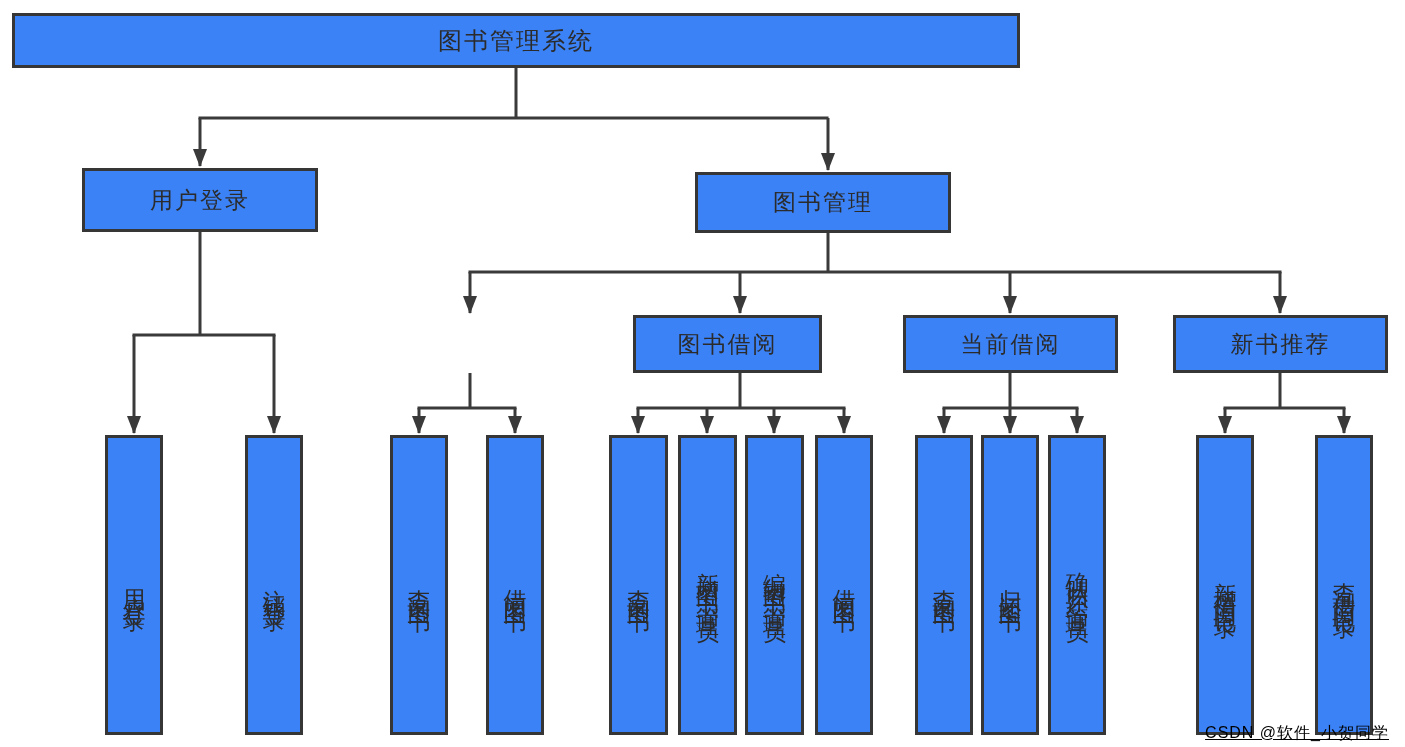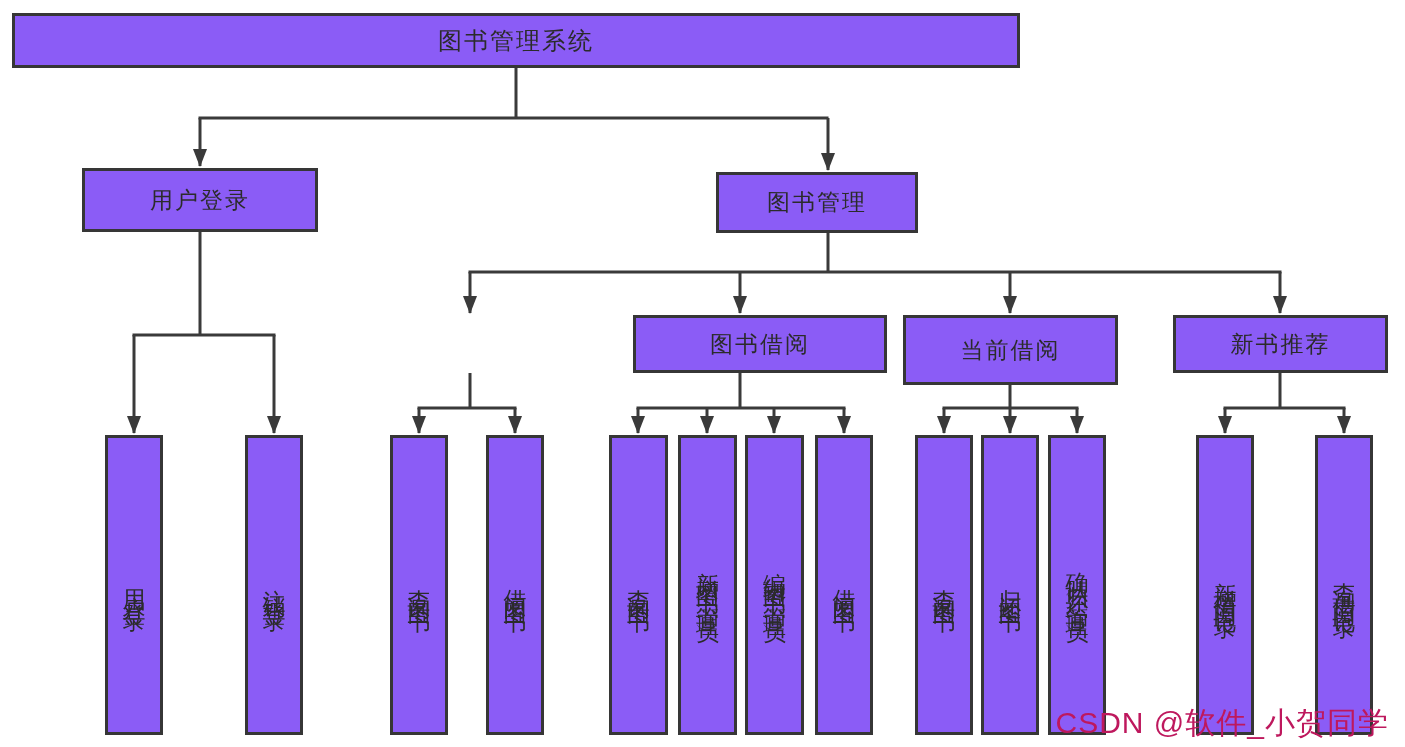--- a/index.html
+++ b/index.html
@@ -2,21 +2,21 @@
 <html lang="zh"><head>
 <meta charset="utf-8">
 <style>
   html,body{margin:0;padding:0;background:#ffffff;}
   body{font-family:"Liberation Sans","DejaVu Sans",sans-serif;}
   #canvas{position:relative;width:1405px;height:747px;background:#ffffff;overflow:hidden;}
   #wires{position:absolute;left:0;top:0;pointer-events:none;}
   .box{
     position:absolute;
     box-sizing:border-box;
-    background:#8b5cf6;
+    background:#3b82f6;
     border:3px solid #363636;
     display:flex;
     align-items:center;
     justify-content:center;
     color:#2b2b2b;
     z-index:2;
   }
   .h-label{font-size:23px;letter-spacing:2px;white-space:nowrap;}
   .root-label{font-size:24px;letter-spacing:2px;white-space:nowrap;}
   .leaf-label{
@@ -24,25 +24,26 @@
     text-orientation:mixed;
     font-size:23px;
     letter-spacing:7px;
     line-height:1;
     white-space:nowrap;
   }
   .watermark{
     position:absolute;
     right:16px;
     bottom:3px;
-    font-size:30px;
+    font-size:16px;
     letter-spacing:1px;
-    color:#be185d;
+    color:#000000;
     z-index:6;
     white-space:nowrap;
+    text-decoration:underline;
   }
 </style>
 </head>
 <body>
 
 <div id="canvas">
 
   <svg id="wires" width="1405" height="747" viewBox="0 0 1405 747">
     <defs>
       <marker id="arrow" viewBox="0 0 18 14" refX="17" refY="7" markerWidth="18" markerHeight="14" markerUnits="userSpaceOnUse" orient="auto">
@@ -86,28 +87,28 @@
     </g>
   </svg>
 
   <div class="box" style="left:12px;top:13px;width:1008px;height:55px;">
     <span class="root-label">图书管理系统</span>
   </div>
 
   <div class="box" style="left:82px;top:168px;width:236px;height:64px;">
     <span class="h-label">用户登录</span>
   </div>
-  <div class="box" style="left:716px;top:172px;width:202px;height:61px;text-align:center;">
+  <div class="box" style="left:695px;top:172px;width:256px;height:61px;text-align:center;">
     <span class="h-label">图书管理</span>
   </div>
 
-  <div class="box" style="left:633px;top:315px;width:254px;height:58px;">
+  <div class="box" style="left:633px;top:315px;width:189px;height:58px;">
     <span class="h-label">图书借阅</span>
   </div>
-  <div class="box" style="left:903px;top:315px;width:215px;height:70px;">
+  <div class="box" style="left:903px;top:315px;width:215px;height:58px;">
     <span class="h-label">当前借阅</span>
   </div>
   <div class="box" style="left:1173px;top:315px;width:215px;height:58px;">
     <span class="h-label">新书推荐</span>
   </div>
 
   <div class="box" style="left:105px;top:435px;width:58px;height:300px;">
     <span class="leaf-label">用户登录</span>
   </div>
   <div class="box" style="left:245px;top:435px;width:58px;height:300px;">

